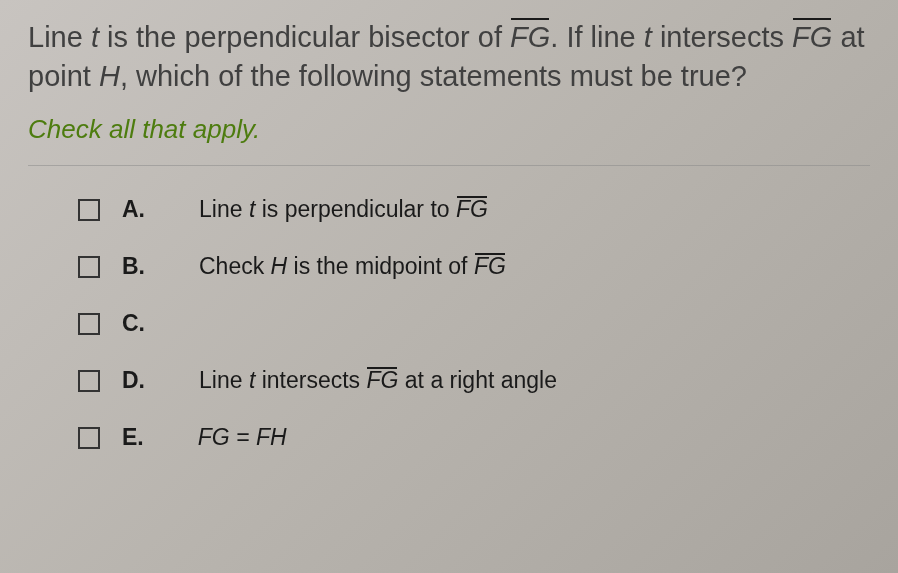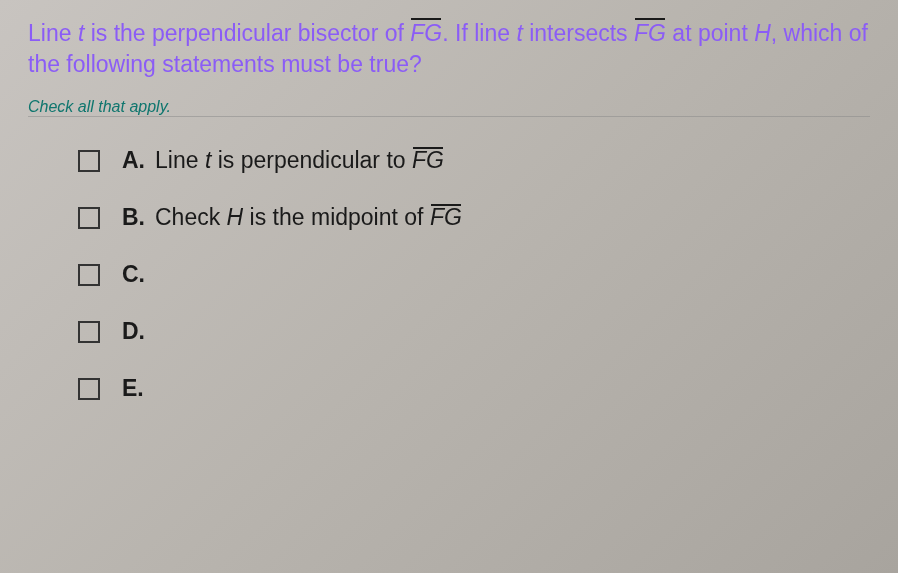--- a/index.html
+++ b/index.html
@@ -11,29 +11,30 @@
       width: 898px;
       height: 573px;
       background: linear-gradient(135deg, #c8c4c0 0%, #b8b4ae 50%, #a8a49e 100%);
       font-family: Arial, Helvetica, sans-serif;
       color: #2a2a2a;
       padding: 18px 28px;
       position: relative;
       overflow: hidden;
     }
     .question-stem {
-      font-size: 23px;
+      font-size: 29px;
       line-height: 1.35;
       margin-bottom: 18px;
-      color: #8b5cf6;
+      color: #404040;
     }
     .instruction {
-      font-size: 16px;
+      font-size: 26px;
       font-style: italic;
-      color: #0f766e;
+      margin-bottom: 20px;
+      color: #4d7c0f;
     }
     .divider {
       border: none;
       border-top: 1px solid #888;
       margin-bottom: 30px;
       opacity: 0.5;
     }
     .options {
       padding-left: 50px;
     }
@@ -53,20 +54,21 @@
     }
     .option-label {
       font-size: 23px;
       font-weight: bold;
       margin-right: 10px;
       color: #1a1a1a;
     }
     .option-text {
       font-size: 23px;
       color: #1a1a1a;
+      margin-left: 44px;
     }
     .ital {
       font-style: italic;
     }
     .seg {
       position: relative;
       display: inline-block;
       font-style: italic;
     }
     .seg::before {
@@ -109,20 +111,24 @@
   </div>
 
   <div class="option-row">
     <div class="checkbox"></div>
     <span class="option-label">C.</span>
   </div>
 
   <div class="option-row">
     <div class="checkbox"></div>
     <span class="option-label">D.</span>
+    <span class="option-text">
+      <span>Line </span><span class="ital">t</span><span> intersects </span><span class="seg">FG</span><span> at a right angle</span>
+    </span>
   </div>
 
   <div class="option-row">
     <div class="checkbox"></div>
     <span class="option-label">E.</span>
+    <span class="option-text ital">FG = FH</span>
   </div>
 
 </div>
 
 </body></html>

